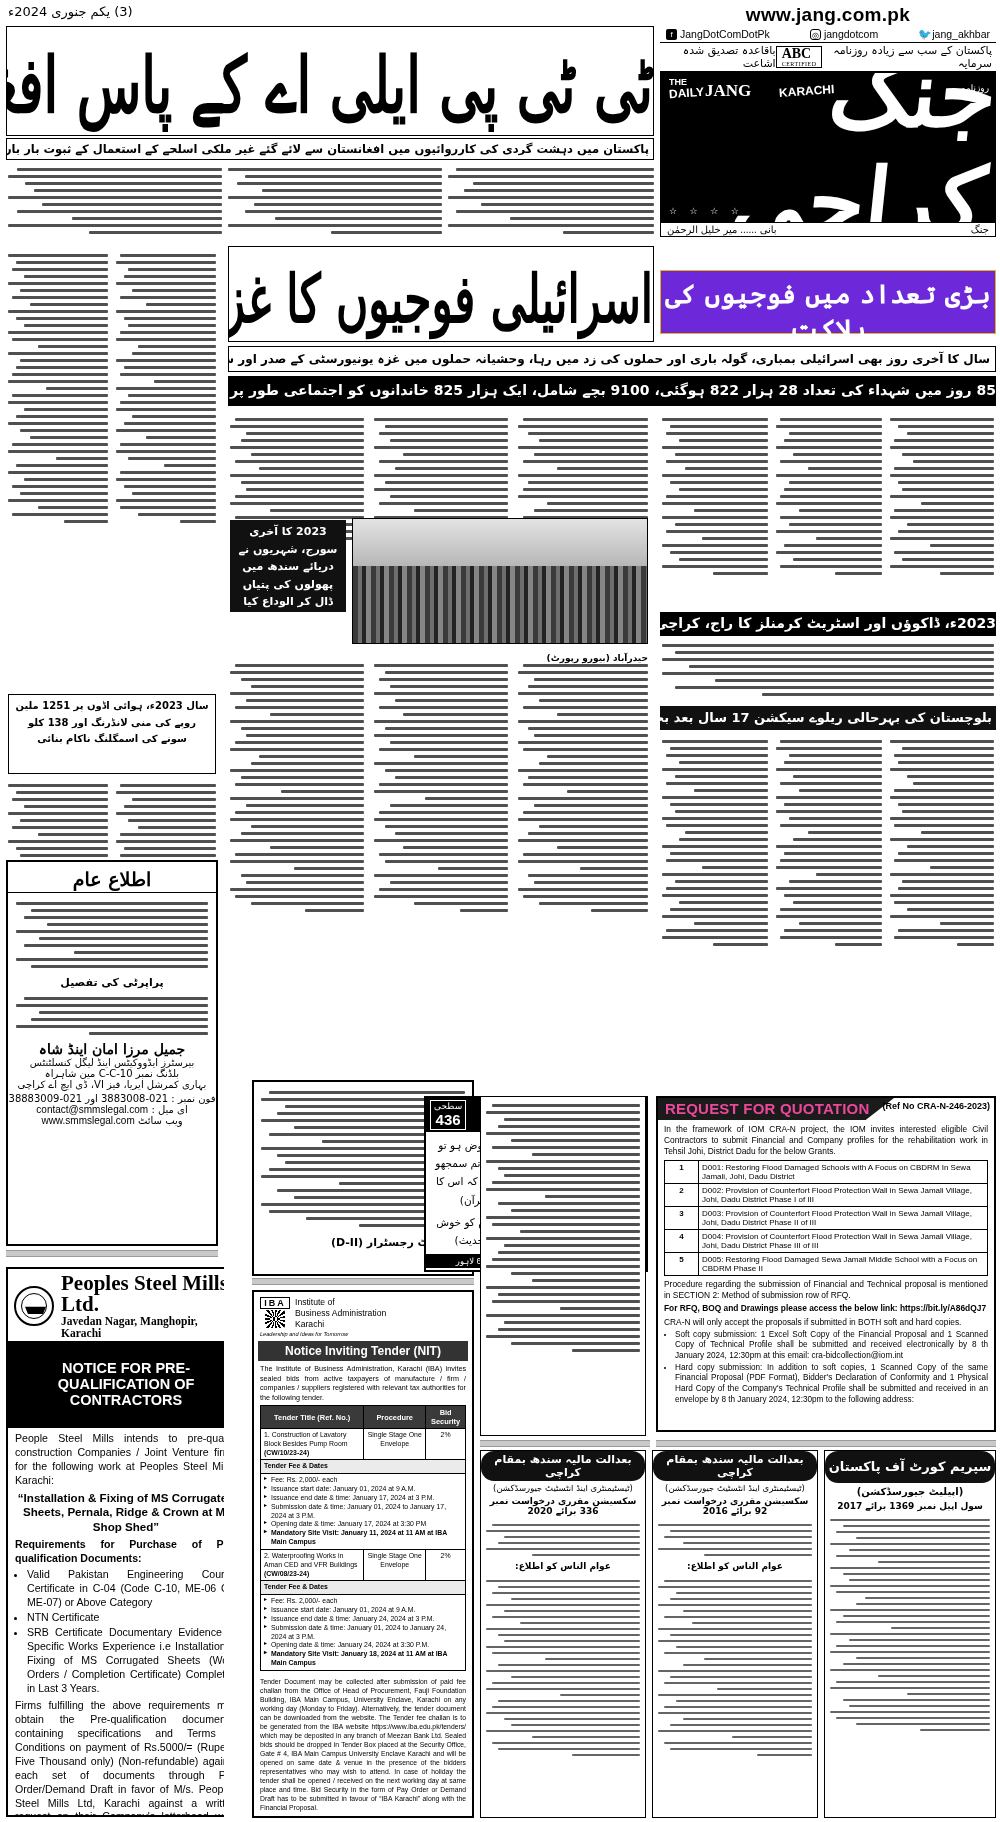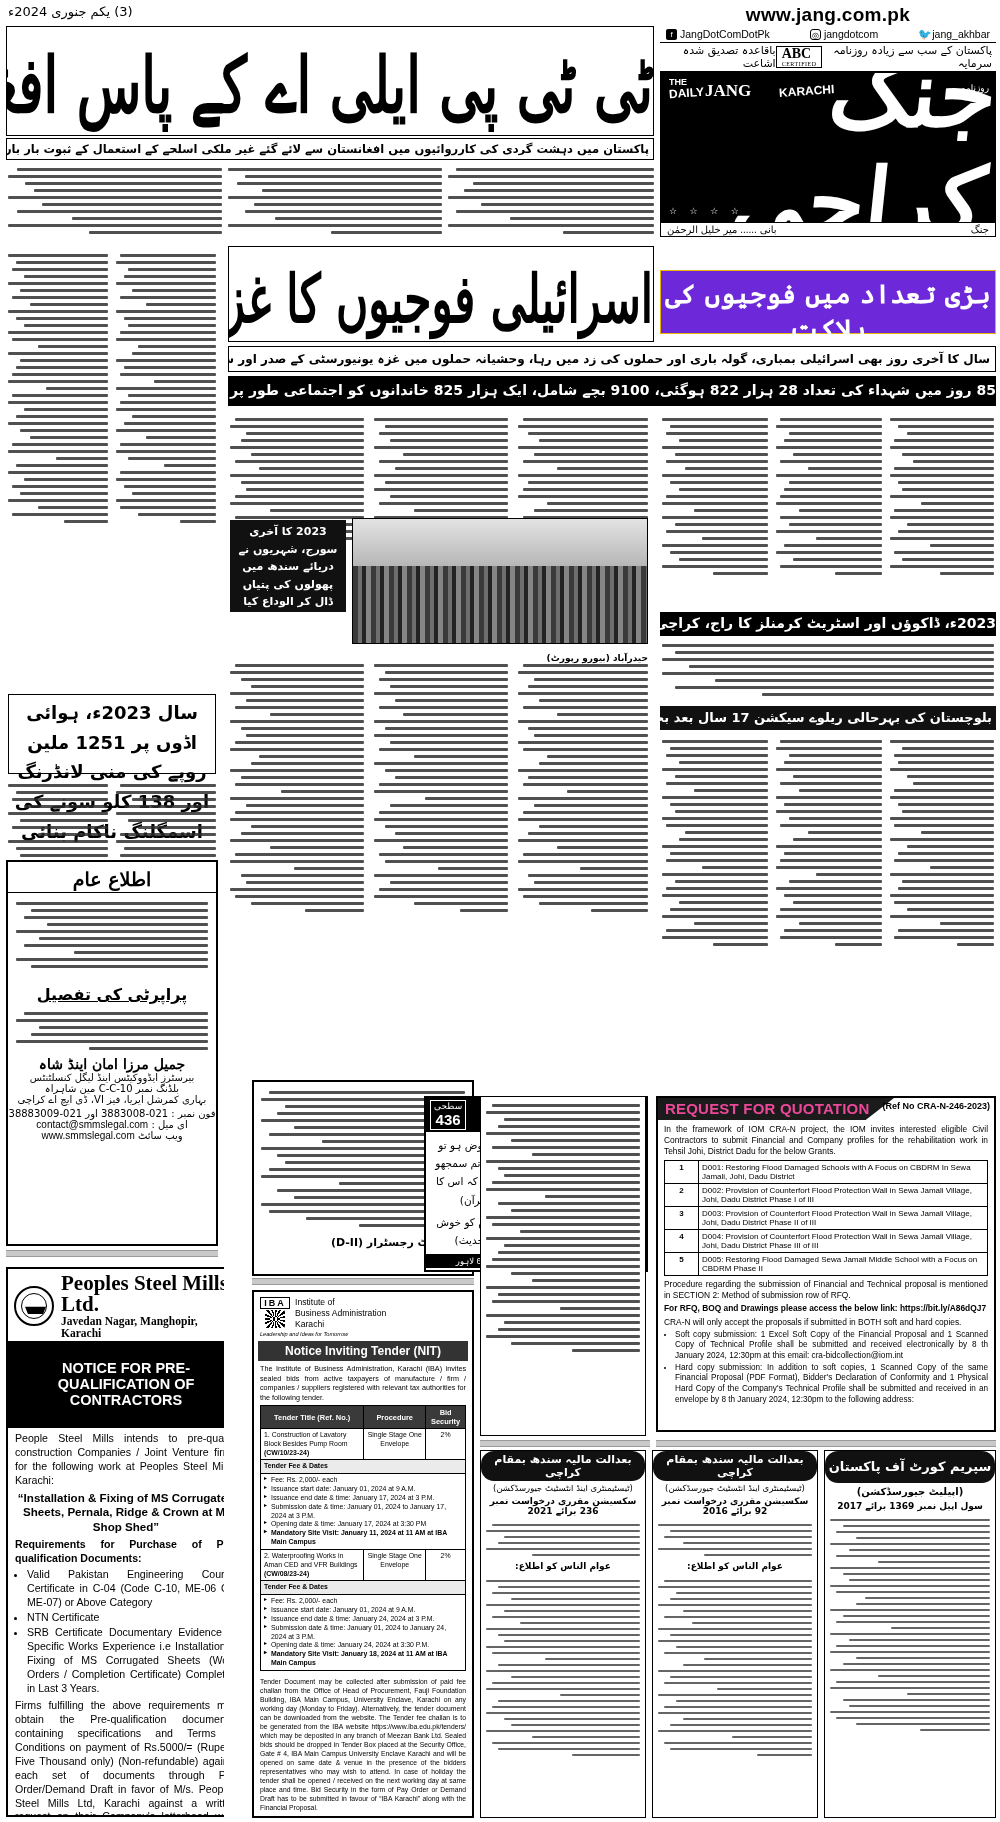--- a/index.html
+++ b/index.html
@@ -512,21 +512,21 @@
       <div class="ln w96"></div>
     <div class="ln w100"></div>
       <div class="ln w92"></div>
       <div class="ln w84"></div>
       <div class="ln w100"></div>
     <div class="ln w96"></div>
       <div class="ln w78"></div>
       <div class="ln w36"></div>
   </div>
 
-  <div class="cap-box" style="position:absolute;left:8px;top:694px;width:208px;height:80px;font-size:18px;line-height:1.65;">
+  <div class="cap-box" style="position:absolute;left:8px;top:694px;width:208px;height:80px;font-size:10px;line-height:1.65;">
     <span>سال 2023ء، ہوائی اڈوں پر 1251 ملین روپے کی منی لانڈرنگ اور 138 کلو سونے کی اسمگلنگ ناکام بنائی</span>
   </div>
   <div class="urdu-col" style="position:absolute;left:8px;top:780px;width:100px;height:290px;">
     <div class="ln w100"></div>
       <div class="ln w92"></div>
       <div class="ln w96"></div>
       <div class="ln w84"></div>
     <div class="ln w100"></div>
       <div class="ln w88"></div>
       <div class="ln w96"></div>
@@ -801,21 +801,21 @@
         <div class="ln w92"></div>
         <div class="ln w96"></div>
         <div class="ln w84"></div>
       <div class="ln w100"></div>
         <div class="ln w88"></div>
         <div class="ln w96"></div>
         <div class="ln w70"></div>
       <div class="ln w100"></div>
         <div class="ln w92"></div>
     </div>
-    <div class="rtl ctr bold" style="font-size:16px;margin-top:17px;text-decoration:underline;">پراپرٹی کی تفصیل</div>
+    <div class="rtl ctr bold" style="font-size:11px;margin-top:8px;">پراپرٹی کی تفصیل</div>
     <div class="urdu-col" style="padding:4px 8px 0 8px;">
       <div class="ln w96"></div>
         <div class="ln w100"></div>
         <div class="ln w88"></div>
         <div class="ln w92"></div>
       <div class="ln w100"></div>
         <div class="ln w62"></div>
     </div>
     <div class="rtl ctr" style="font-size:14px;font-weight:bold;margin-top:6px;font-family:'DejaVu Serif',serif;">جمیل مرزا امان اینڈ شاہ</div>
     <div class="rtl ctr" style="font-size:10px;">بیرسٹرز ایڈووکیٹس اینڈ لیگل کنسلٹنٹس</div>
@@ -1062,21 +1062,21 @@
       <div class="ln w92"></div>
         <div class="ln w100"></div>
         <div class="ln w84"></div>
         <div class="ln w44"></div>
     </div>
   </div>
 
   <div class="ubox" style="left:480px;top:1450px;width:166px;height:368px;">
     <div class="bar">بعدالت مالیہ سندھ بمقام کراچی</div>
     <div class="rtl ctr" style="font-size:8.5px;padding:2px;">(ٹیسٹیمنٹری اینڈ انٹسٹیٹ جیورسڈکشن)</div>
-    <div class="rtl ctr bold" style="font-size:9px;padding:1px 3px;">سکسیشن مقرری درخواست نمبر 236 برائے 2021</div>
+    <div class="rtl ctr bold" style="font-size:9px;padding:1px 3px;">سکسیشن مقرری درخواست نمبر 336 برائے 2020</div>
     <div class="urdu-col in">
       <div class="ln t w96"></div>
         <div class="ln t w100"></div>
         <div class="ln t w88"></div>
         <div class="ln t w92"></div>
       <div class="ln t w100"></div>
         <div class="ln t w70"></div>
     </div>
     <div class="rtl bold" style="font-size:9px;padding:2px 5px;text-align:center;">عوام الناس کو اطلاع:</div>
     <div class="urdu-col in">

